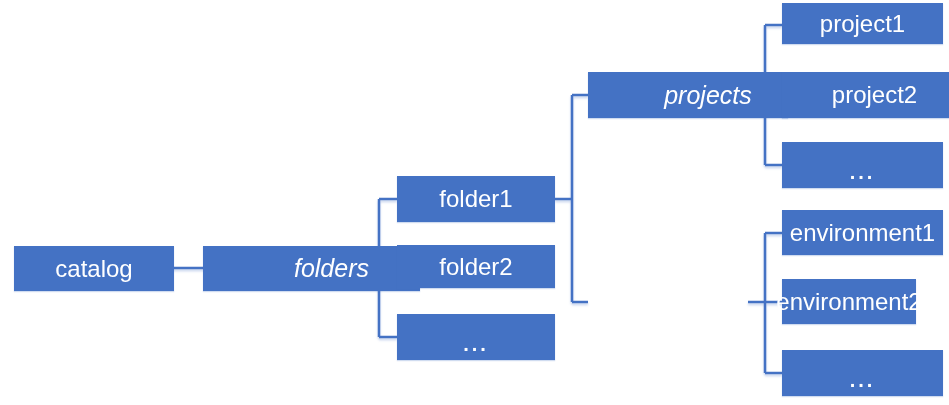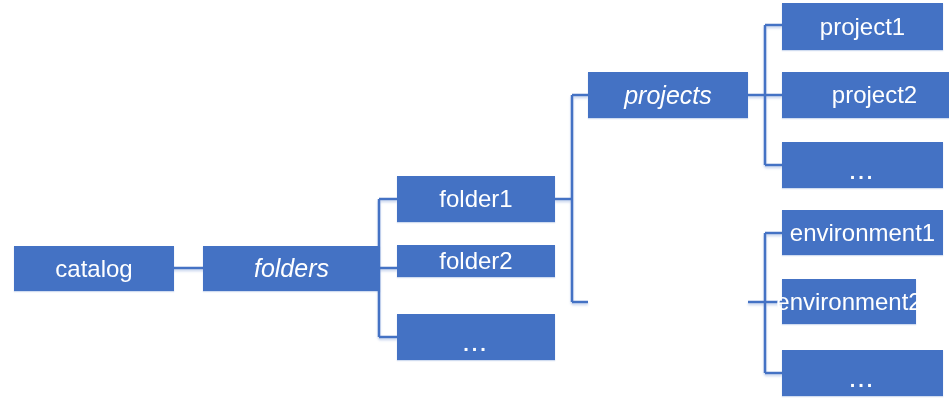--- a/index.html
+++ b/index.html
@@ -27,21 +27,21 @@
     background: var(--node-fill, #4472C4);
     color: var(--node-text, #ffffff);
     display: flex;
     align-items: center;
     justify-content: center;
     font-size: 24px;
     line-height: 1;
     white-space: nowrap;
     box-shadow: 0 1px 1px rgba(68,114,196,0.25);
   }
-  .node.italic { font-style: italic; font-size: 25px; }
+  .node.italic { font-style: italic; font-size: 25px; padding-left: 40px; }
   .node.dots {
     align-items: flex-end;
     padding-bottom: 6px;
     box-sizing: border-box;
     letter-spacing: 3px;
     font-weight: bold;
     font-size: 20px;
   }
 </style>
 </head>
@@ -70,28 +70,28 @@
     <path d="M765 302 H782"></path>
     <path d="M765 373 H782"></path>
   </svg>
 
   <div class="node" style="left:14px;   top:246px; width:160px; height:45px">catalog</div>
 
   <div class="node italic" style="left:203px; top:246px; width:177px; height:45px">folders</div>
 
   <div class="node" style="left:397px; top:176px; width:158px; height:46px">folder1</div>
 
-  <div class="node" style="left:397px; top:245px; width:158px; height:32px">folder2</div>
+  <div class="node" style="left:397px; top:245px; width:158px; height:43px">folder2</div>
 
   <div class="node dots" style="left:397px; top:314px; width:158px; height:46px">...</div>
 
   <div class="node italic" style="left:588px; top:72px; width:160px; height:46px">projects</div>
 
 
-  <div class="node" style="left:782px; top:3px; width:161px; height:47px">project1</div>
+  <div class="node" style="left:782px; top:3px; width:161px; height:41px">project1</div>
 
   <div class="node" style="left:782px; top:72px; width:185px; height:46px">project2</div>
 
   <div class="node dots" style="left:782px; top:142px; width:161px; height:46px">...</div>
 
   <div class="node" style="left:782px; top:210px; width:161px; height:45px">environment1</div>
 
   <div class="node" style="left:782px; top:279px; width:134px; height:45px">environment2</div>
 
   <div class="node dots" style="left:782px; top:350px; width:161px; height:46px">...</div>

